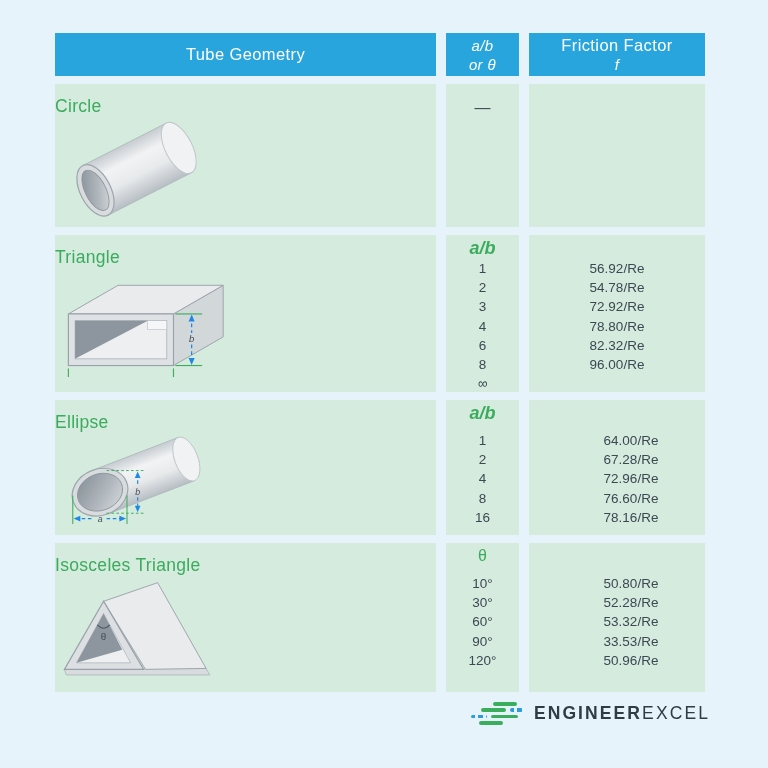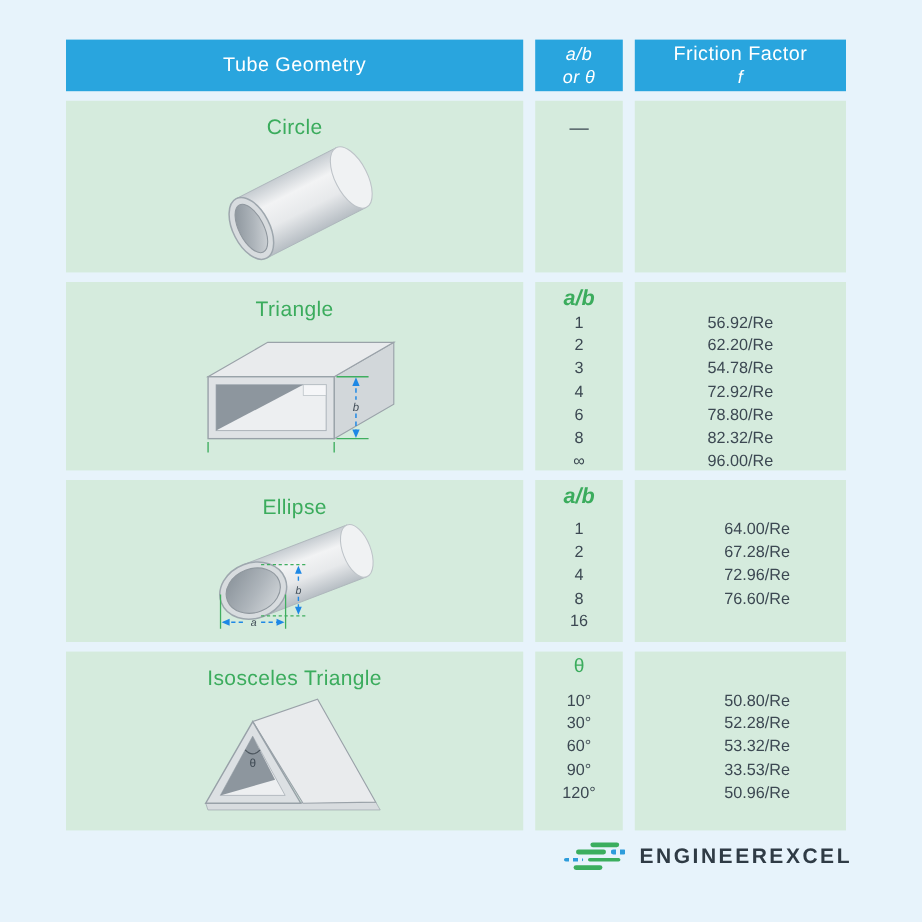--- a/index.html
+++ b/index.html
@@ -16,41 +16,41 @@
     column-gap:10px;row-gap:8px;
   }
   .hdr{
     background:#29A5DE;color:#FFFFFF;
     display:flex;flex-direction:column;align-items:center;justify-content:center;
     font-size:16.5px;letter-spacing:.4px;line-height:19px;
   }
   .hdr .it{font-style:italic;}
   .hdr .sm{font-size:15px;}
   .cell{background:#D5EBDD;}
-  .geo-cell{display:flex;flex-direction:column;align-items:center;padding-top:9px;box-sizing:border-box;}
+  .geo-cell{display:flex;flex-direction:column;padding-top:9px;box-sizing:border-box;}
   .row-title{color:#3BAC5D;font-size:17.5px;font-weight:500;letter-spacing:.3px;line-height:26px;}
   .param-cell{text-align:center;padding-top:2px;box-sizing:border-box;}
   .param-head{color:#3BAC5D;font-size:18px;font-style:italic;font-weight:600;height:22px;line-height:22px;}
   .param-head.upright{font-style:normal;font-size:16px;font-weight:500;}
   .dash{margin-top:10px;color:#3E4A54;font-size:16px;line-height:24px;}
   .vlist div{height:19.2px;line-height:19.2px;font-size:13.5px;color:#3C4852;}
   .friction-cell{text-align:center;box-sizing:border-box;}
   .friction-cell .vlist{margin-top:24px;}
   .mt7 .vlist{margin-top:7px;}
   .friction-cell.mt7 .vlist{margin-top:31px;margin-left:28px;}
   .infty{font-size:15px;}
   svg{display:block;}
   .logo{position:absolute;top:701px;right:58px;display:flex;align-items:center;gap:11px;}
   .logo-icon{position:relative;width:52px;height:25px;}
   .lg,.lb{position:absolute;height:3.6px;border-radius:2px;}
   .lg{background:#3BAE5E;}
   .lb{background:repeating-linear-gradient(90deg,#2D9CDB 0 4.5px,rgba(0,0,0,0) 4.5px 7.5px);}
   .logo-text{font-size:17.5px;letter-spacing:2.1px;color:#2F3B45;}
   .logo-text .bold{font-weight:700;}
-  .logo-text .light{font-weight:700;}
+  .logo-text .light{font-weight:400;}
 </style>
 </head>
 <body>
 
 <div class="table">
 
   <div class="hdr">
     <span>Tube Geometry</span>
   </div>
   <div class="hdr">
@@ -126,21 +126,20 @@
         <div>3</div>
         <div>4</div>
         <div>6</div>
         <div>8</div>
         <div class="infty">∞</div>
       </div>
   </div>
   <div class="cell friction-cell">
     <div class="vlist">
         <div>56.92/Re</div>
-        <div>62.20/Re</div>
         <div>54.78/Re</div>
         <div>72.92/Re</div>
         <div>78.80/Re</div>
         <div>82.32/Re</div>
         <div>96.00/Re</div>
       </div>
   </div>
 
   <div class="cell geo-cell">
     <div class="row-title">Ellipse</div>
@@ -191,20 +190,21 @@
         <div>8</div>
         <div>16</div>
       </div>
   </div>
   <div class="cell friction-cell mt7">
     <div class="vlist">
         <div>64.00/Re</div>
         <div>67.28/Re</div>
         <div>72.96/Re</div>
         <div>76.60/Re</div>
+        <div>78.16/Re</div>
       </div>
   </div>
 
   <div class="cell geo-cell">
     <div class="row-title">Isosceles Triangle</div>
     <svg width="168" height="110" viewBox="0 0 180 118">
       <polygon points="10,98 162,97 166,104 12,104" fill="#D8DCDF" stroke="#A2AAB1" stroke-width="0.7"></polygon>
       <polygon points="52,25 110,5 162,97 97,98" fill="#E9EBED" stroke="#9AA2A9" stroke-width="1"></polygon>
       <polygon points="52,25 10,98 95,98" fill="#DCE0E3" stroke="#98A1A8" stroke-width="1.3"></polygon>
       <polygon points="52,38 23,91 81,91" fill="#EDEFF1" stroke="#A6AEB5" stroke-width="0.7"></polygon>

